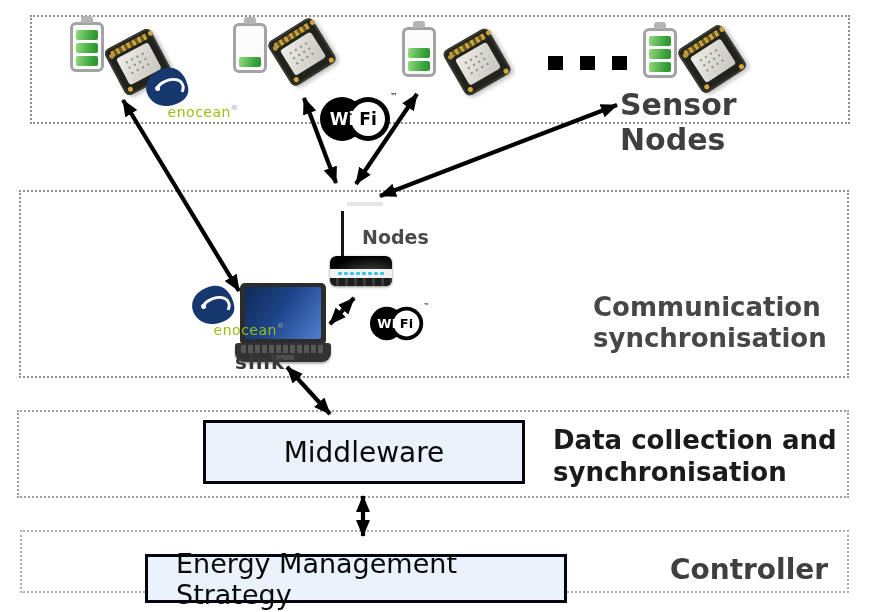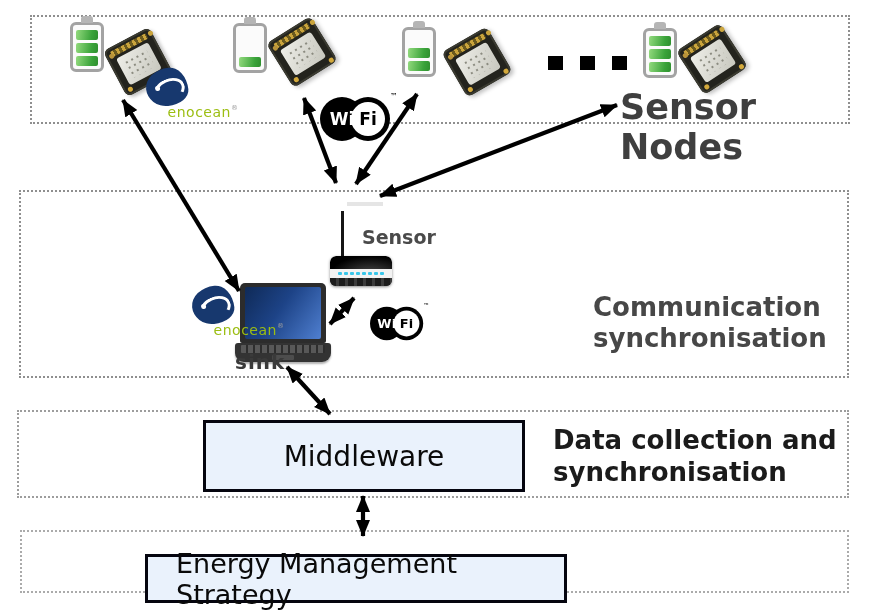--- a/index.html
+++ b/index.html
@@ -9,21 +9,21 @@
 
   
   .layer{position:absolute;border:2px dotted #8f8f8f;box-sizing:border-box;background:transparent;}
   #box-sensors{left:30px;top:15px;width:820px;height:109px;}
   #box-comm{left:19px;top:190px;width:830px;height:188px;}
   #box-data{left:17px;top:410px;width:832px;height:88px;border-color:#9d9d9d;}
   #box-ctrl{left:20px;top:530px;width:829px;height:63px;border-color:#ababab;}
 
   
   .sec-title{position:absolute;font-weight:bold;color:#3f3f3f;z-index:3;}
-  #title-sensors{left:620px;top:87px;font-size:35px;width:232px;}
+  #title-sensors{left:620px;top:87px;font-size:30px;width:232px;}
   #title-comm{left:593px;top:292px;width:258px;font-size:26px;line-height:31px;text-align:left;color:#474747;}
   #title-data{left:553px;top:424px;width:298px;font-size:26px;line-height:32px;color:#1b1b1b;}
   #title-ctrl{left:648px;top:553px;width:202px;font-size:28px;text-align:center;}
 
   
   .battery{position:absolute;width:34px;height:50px;border:3px solid #a3a3a3;border-radius:6px;
            background:#fbfbfb;box-sizing:border-box;display:flex;flex-direction:column-reverse;
            gap:3px;padding:3px;z-index:2;}
   .battery::before{content:'';position:absolute;left:50%;top:-9px;transform:translateX(-50%);
            width:12px;height:7px;background:#b5b5b5;border-radius:3px 3px 0 0;}
@@ -94,21 +94,21 @@
         border-radius:3px 3px 9px 9px;box-shadow:0 2px 2px rgba(0,0,0,.3);}
   #laptop .keys{position:absolute;left:6px;right:6px;top:2px;height:8px;border-radius:1px;
         background:repeating-linear-gradient(90deg,#585858 0 5px,#2d2d2d 5px 7px);}
   #laptop .pad{position:absolute;left:50%;transform:translateX(-50%);bottom:2px;width:22px;height:5px;
         background:#4d4d4d;border-radius:1px;}
   #label-sink{left:235px;top:350px;font-size:20px;font-weight:bold;color:#3a3a3a;letter-spacing:1px;z-index:3;}
 
   
   .blue-box{position:absolute;box-sizing:border-box;background:#eaf2fc;border:3px solid #05050f;
         display:flex;align-items:center;justify-content:center;color:#0a0a0a;z-index:3;}
-  #box-middleware{left:203px;top:420px;width:322px;height:72px;font-size:28px;}
+  #box-middleware{left:203px;top:420px;width:322px;height:64px;font-size:28px;}
   #box-ems{left:145px;top:554px;width:422px;height:49px;font-size:27px;padding-left:28px;}
 
   
   #arrows{position:absolute;left:0;top:0;z-index:6;pointer-events:none;}
 </style>
 </head>
 <body>
 
 <div id="canvas">
 
@@ -188,21 +188,21 @@
         <i></i>
         <i></i>
         <i></i>
         <i></i>
         <i></i>
         <i></i>
         <i></i>
       </div>
     <div class="rbot"></div>
   </div>
-  <div class="abs" id="label-router">Sensor</div>
+  <div class="abs" id="label-router">Nodes</div>
 
   <div class="abs" id="laptop">
     <div class="screen">
         <div class="scr"></div>
       </div>
     <div class="base">
       <div class="keys"></div>
       <div class="pad"></div>
     </div>
   </div>
@@ -231,20 +231,21 @@
     <span>Middleware</span>
   </div>
   <div class="sec-title" id="title-data">
     <div>Data collection and</div>
     <div>synchronisation</div>
   </div>
 
   <div class="blue-box" id="box-ems">
     <span>Energy Management Strategy</span>
   </div>
+  <div class="sec-title" id="title-ctrl">Controller</div>
 
   <svg id="arrows" width="874" height="612" viewBox="0 0 874 612">
     <defs>
       <marker id="ah" markerUnits="userSpaceOnUse" markerWidth="20" markerHeight="16" refX="16" refY="7" orient="auto-start-reverse">
         <path d="M0,0 L17,7 L0,14 Z" fill="#000"></path>
       </marker>
     </defs>
     <line x1="123" y1="100" x2="239" y2="291" stroke="#000" stroke-width="4.2" marker-start="url(#ah)" marker-end="url(#ah)"></line>
     <line x1="304" y1="98" x2="336" y2="183" stroke="#000" stroke-width="4.2" marker-start="url(#ah)" marker-end="url(#ah)"></line>
     <line x1="417" y1="94" x2="356" y2="184" stroke="#000" stroke-width="4.2" marker-start="url(#ah)" marker-end="url(#ah)"></line>

